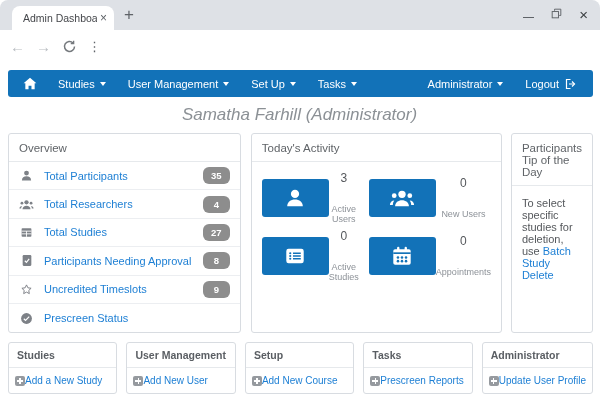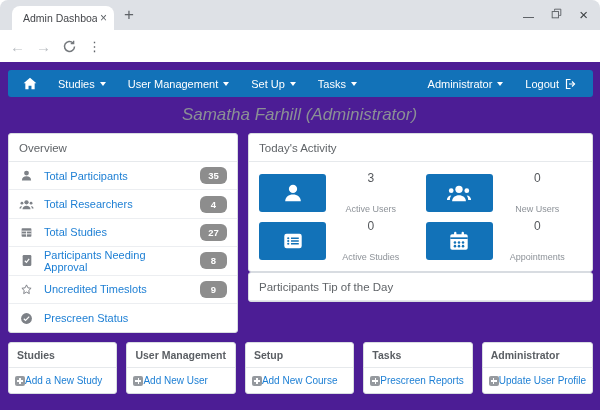--- a/index.html
+++ b/index.html
@@ -21,35 +21,35 @@
   .toolbar { height:32px; background:#fff; display:flex; align-items:center; padding:0 10px; gap:11px; }
   .nav-arrow { font-size:15px; color:#b9bdc2; line-height:1; }
   .urlbar { flex:1; height:24px; border:1px solid #e3e5e8; border-radius:13px; display:flex;
             align-items:center; padding:0 9px 0 10px; gap:8px; background:#fff; }
   .url-text { font-size:13px; color:#5f6368; white-space:nowrap; }
   .url-bold { color:#202124; font-weight:bold; }
   .url-star { margin-left:auto; color:#dde0e4; font-size:16px; line-height:1; }
   .menu-dots { color:#5f6368; font-size:13px; line-height:1; letter-spacing:0; }
 
   
-  .page { height:348px; background:#4c1d95; padding:8px 7px 7px 8px; overflow:hidden; }
+  .page { height:348px; background:#ffffff; padding:8px 7px 7px 8px; overflow:hidden; }
 
   .navbar { background:#1272b8; border-radius:3px; height:27px; display:flex; align-items:center;
             color:#fff; font-size:11px; padding:0 5px; }
   .nav-item { padding:0 11px; display:flex; align-items:center; gap:5px; height:100%; cursor:default; }
   .nav-home { padding:0 10px; }
   .caret { width:0; height:0; border-left:3.5px solid transparent; border-right:3.5px solid transparent;
            border-top:4px solid #fff; margin-top:1px; }
   .nav-spacer { flex:1; }
 
   .user-line { text-align:center; font-style:italic; color:#8b9095; font-size:17px; margin:8px 2px 8px 0; }
 
   .main { display:flex; gap:10px; }
-  .col-left { width:230px; }
-  .col-right { flex:1; display:flex; flex-direction:column; }
+  .col-left { width:289px; }
+  .col-right { flex:1; display:flex; flex-direction:row; gap:9px; }
 
   .panel { background:#fff; border:1px solid #d8dce1; border-radius:3px; }
   .panel-header { padding:8px 10px 7px; font-size:11.5px; color:#606468; border-bottom:1px solid #e6e9ec; }
 
   
   .ov-row { height:28.4px; display:flex; align-items:center; padding:0 10px; gap:10px;
             border-bottom:1px solid #eceef1; }
   .ov-row:last-child { border-bottom:none; }
   .ov-icon { width:15px; display:flex; justify-content:center; }
   .ov-label { font-size:11px; color:#1d7fd4; flex:1; cursor:pointer; }
@@ -307,20 +307,24 @@
                 <div class="tile-value">0</div>
                 <div class="tile-label">Appointments</div>
               </div>
             </div>
 
           </div>
         </div>
 
         <div class="panel">
           <div class="panel-header">Participants Tip of the Day</div>
+          <div class="tip-body">
+            <span>To select specific studies for deletion, use</span>
+            <span class="tip-link">Batch Study Delete</span>
+          </div>
         </div>
 
       </div>
     </div>
 
     <div class="shortcuts">
 
       <div class="shortcut">
         <div class="shortcut-header">Studies</div>
         <div class="shortcut-link">

